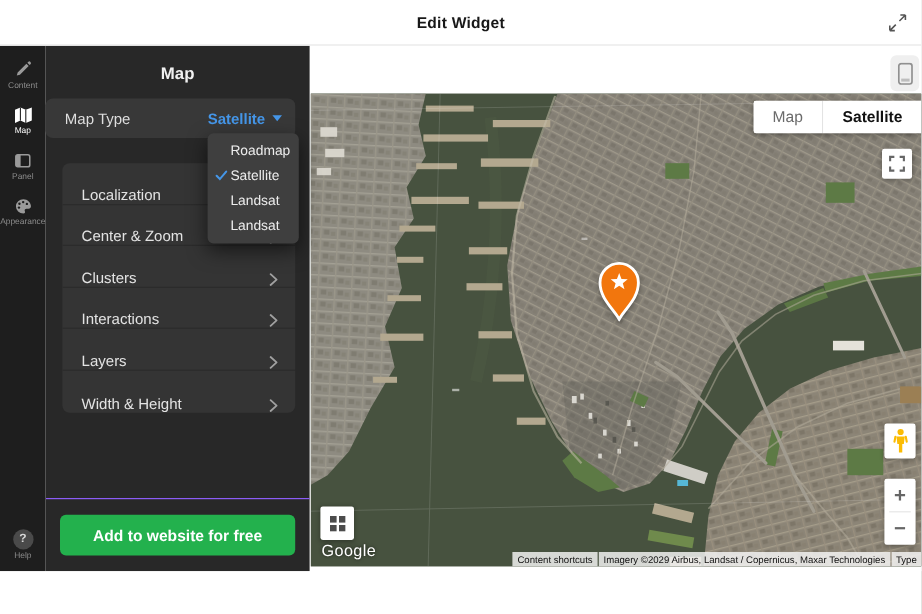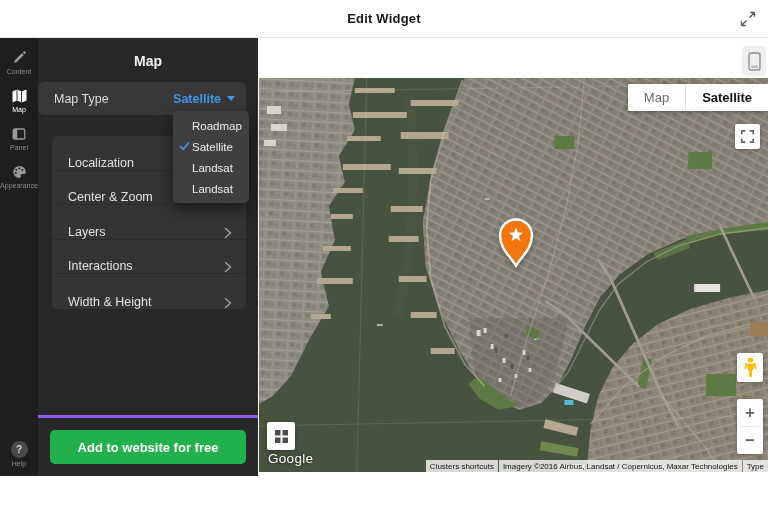--- a/index.html
+++ b/index.html
@@ -32,21 +32,21 @@
     display:flex;align-items:center;justify-content:space-between;padding:0 11px 0 16px;cursor:pointer}
   .maptype-label{color:#dedede;font-size:12.5px}
   .maptype-value{color:#4596e8;font-size:12.5px;display:flex;align-items:center;gap:6px;font-weight:600}
   .caret{width:0;height:0;border-left:4.5px solid transparent;border-right:4.5px solid transparent;
     border-top:5px solid #4596e8}
   .rows{margin:21px 12px 0 14px;background:#343434;border-radius:6px;overflow:hidden}
   .row{height:34.6px;display:flex;align-items:flex-end;justify-content:space-between;
     padding:0 14px 0 16px;border-bottom:1px solid #2b2b2b;cursor:pointer}
   .row:last-child{border-bottom:none}
   .row-label{color:#e3e3e3;font-size:12.5px}
-  .panel-footer{position:absolute;left:0;right:0;bottom:0;height:61px;border-top:3px solid #8b5cf6;
+  .panel-footer{position:absolute;left:0;right:0;bottom:0;height:61px;border-top:1px solid #8b5cf6;
     display:flex;align-items:center;justify-content:center}
   .cta{width:196px;height:34px;background:#23b14d;border:none;border-radius:5px;color:#fff;
     font-weight:700;font-size:13px;cursor:pointer}
 
   
   .dropdown{position:absolute;left:135px;top:73px;width:76px;background:#3f3f3f;border-radius:5px;
     box-shadow:0 6px 16px rgba(0,0,0,.55);padding:4px 0;z-index:30}
   .dd-item{height:21px;display:flex;align-items:center;padding-left:19px;position:relative;
     color:#ededed;font-size:11.5px;cursor:pointer}
   .dd-check{position:absolute;left:6px;top:5px}
@@ -160,27 +160,33 @@
             <path d="M1.5 1.5 L6.5 6 L1.5 10.5" stroke="#a0a0a0" stroke-width="1.5" fill="none" stroke-linecap="round" stroke-linejoin="round"></path>
           </svg>
       </div>
       <div class="row">
         <span class="row-label">Center &amp; Zoom</span>
         <svg width="8" height="12" viewBox="0 0 8 12">
             <path d="M1.5 1.5 L6.5 6 L1.5 10.5" stroke="#a0a0a0" stroke-width="1.5" fill="none" stroke-linecap="round" stroke-linejoin="round"></path>
           </svg>
       </div>
       <div class="row">
+        <span class="row-label">Clusters</span>
+        <svg width="8" height="12" viewBox="0 0 8 12">
+            <path d="M1.5 1.5 L6.5 6 L1.5 10.5" stroke="#a0a0a0" stroke-width="1.5" fill="none" stroke-linecap="round" stroke-linejoin="round"></path>
+          </svg>
+      </div>
+      <div class="row">
+        <span class="row-label">Interactions</span>
+        <svg width="8" height="12" viewBox="0 0 8 12">
+            <path d="M1.5 1.5 L6.5 6 L1.5 10.5" stroke="#a0a0a0" stroke-width="1.5" fill="none" stroke-linecap="round" stroke-linejoin="round"></path>
+          </svg>
+      </div>
+      <div class="row">
         <span class="row-label">Layers</span>
-        <svg width="8" height="12" viewBox="0 0 8 12">
-            <path d="M1.5 1.5 L6.5 6 L1.5 10.5" stroke="#a0a0a0" stroke-width="1.5" fill="none" stroke-linecap="round" stroke-linejoin="round"></path>
-          </svg>
-      </div>
-      <div class="row">
-        <span class="row-label">Interactions</span>
         <svg width="8" height="12" viewBox="0 0 8 12">
             <path d="M1.5 1.5 L6.5 6 L1.5 10.5" stroke="#a0a0a0" stroke-width="1.5" fill="none" stroke-linecap="round" stroke-linejoin="round"></path>
           </svg>
       </div>
       <div class="row">
         <span class="row-label">Width &amp; Height</span>
         <svg width="8" height="12" viewBox="0 0 8 12">
             <path d="M1.5 1.5 L6.5 6 L1.5 10.5" stroke="#a0a0a0" stroke-width="1.5" fill="none" stroke-linecap="round" stroke-linejoin="round"></path>
           </svg>
       </div>
@@ -371,19 +377,19 @@
         <svg width="13" height="13" viewBox="0 0 13 13">
           <rect x="0" y="0" width="5.5" height="5.5" fill="#4c4c4c"></rect>
             <rect x="7.5" y="0" width="5.5" height="5.5" fill="#4c4c4c"></rect>
           <rect x="0" y="7.5" width="5.5" height="5.5" fill="#4c4c4c"></rect>
             <rect x="7.5" y="7.5" width="5.5" height="5.5" fill="#4c4c4c"></rect>
         </svg>
       </button>
       <div class="google">Google</div>
 
       <div class="attr">
-        <span class="lk">Clusters shortcuts</span>
-        <span>Imagery ©2016 Airbus, Landsat / Copernicus, Maxar Technologies</span>
+        <span class="lk">Content shortcuts</span>
+        <span>Imagery ©2029 Airbus, Landsat / Copernicus, Maxar Technologies</span>
         <span class="lk">Type</span>
       </div>
     </div>
   </section>
 </div>
 
 </body></html>

